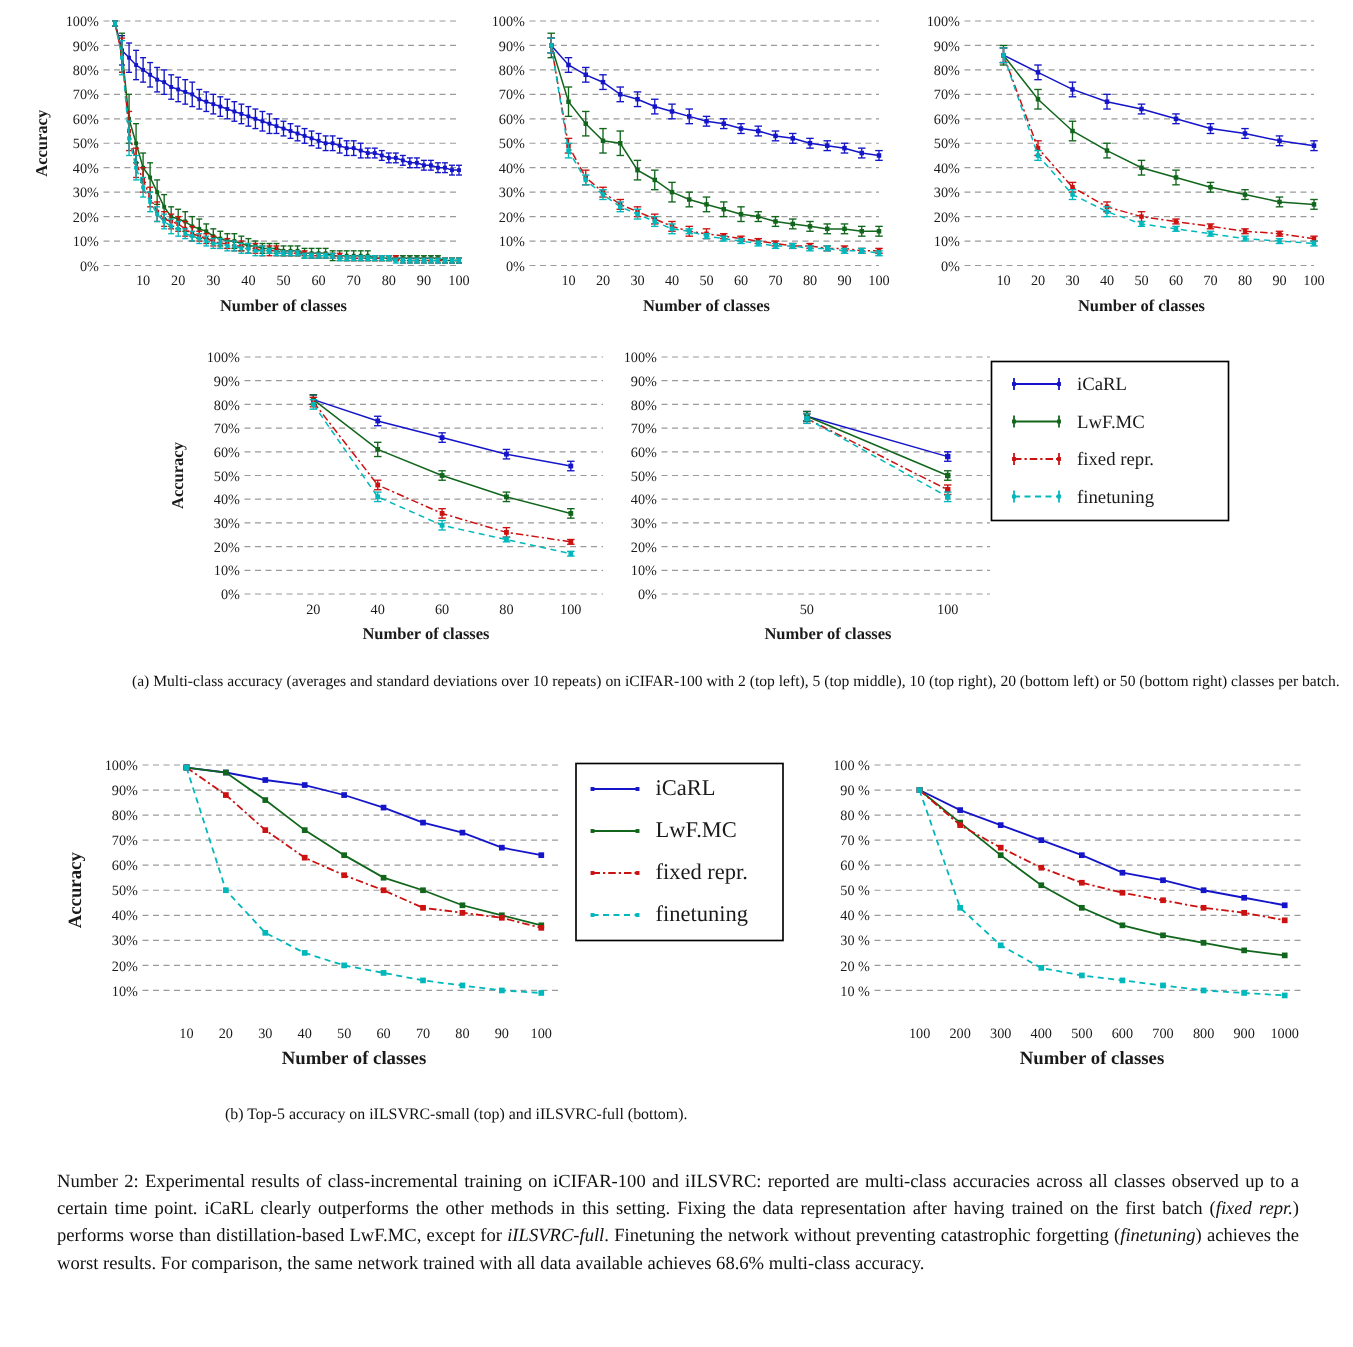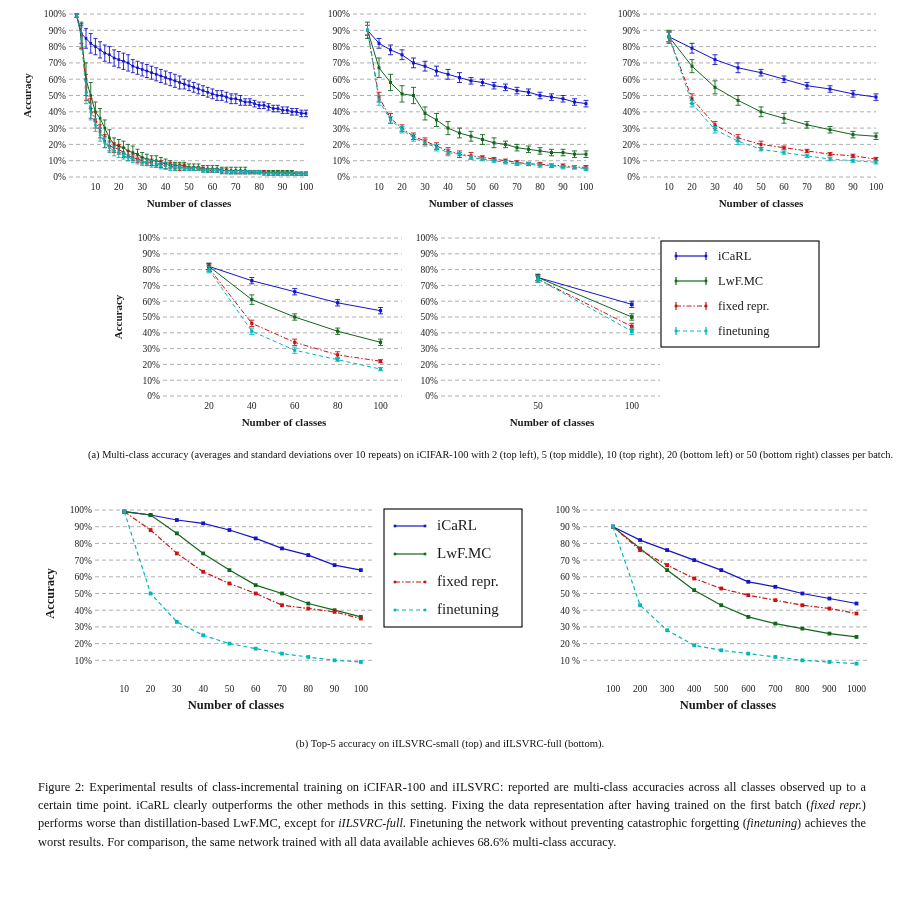--- a/index.html
+++ b/index.html
@@ -8,21 +8,21 @@
   svg{display:block;overflow:visible;}
   text{font-family:"Liberation Serif",serif;fill:#1a1a1a;}
   .ytick,.xtick{font-size:9.5px;}
   .axlabel{font-size:11px;font-weight:bold;}
   .axlabel2{font-size:12.5px;font-weight:bold;}
   .legbox{fill:#ffffff;stroke:#000000;stroke-width:1.1;}
   .legtxt{font-size:12.5px;}
   .legtxt2{font-size:15px;}
   .grid{stroke:#9a9a9a;stroke-width:0.8;stroke-dasharray:4 3;}
   .cap{position:absolute;font-size:10.4px;line-height:1.42;text-align:justify;}
-  .cap-b{position:absolute;font-size:10.6px;text-align:center;}
+  .cap-b{position:absolute;font-size:10.6px;}
   .maincap{position:absolute;font-size:12.4px;line-height:1.47;text-align:justify;}
   .it{font-style:italic;}
 </style>
 </head>
 <body>
 
 <div class="fig" style="left:22px;top:4px;">
   <svg id="svg-cifar-2" width="290" height="215">
       <line x1="47" x2="284" y1="173" y2="173" class="grid"></line>
       <line x1="47" x2="284" y1="156.7" y2="156.7" class="grid"></line>
@@ -1831,15 +1831,15 @@
       <rect x="245.4333333333333" y="157.06" width="3.8" height="3.8" fill="#00b8bb"></rect>
       <rect x="272.48095238095243" y="160.4" width="3.8" height="3.8" fill="#00b8bb"></rect>
       <rect x="299.52857142857147" y="162.07" width="3.8" height="3.8" fill="#00b8bb"></rect>
       <rect x="326.5761904761905" y="163.73999999999998" width="3.8" height="3.8" fill="#00b8bb"></rect>
     </svg>
 </div>
 
 <div class="cap-b" style="left:150px;top:738px;width:600px;">(b) Top-5 accuracy on iILSVRC-small (top) and iILSVRC-full (bottom).</div>
 
 <div class="maincap" style="left:38px;top:778px;width:828px;">
-  <span style="font-weight:normal;">Figure 2:</span>
+  <span style="font-weight:normal;">Number 2:</span>
   <span id="figcapbody">Experimental results of class-incremental training on iCIFAR-100 and iILSVRC: reported are multi-class accuracies across all classes observed up to a certain time point. iCaRL clearly outperforms the other methods in this setting. Fixing the data representation after having trained on the first batch (<span class="it">fixed repr.</span>) performs worse than distillation-based LwF.MC, except for <span class="it">iILSVRC-full</span>. Finetuning the network without preventing catastrophic forgetting (<span class="it">finetuning</span>) achieves the worst results. For comparison, the same network trained with all data available achieves 68.6% multi-class accuracy.</span>
 </div>
 
 </body></html>

